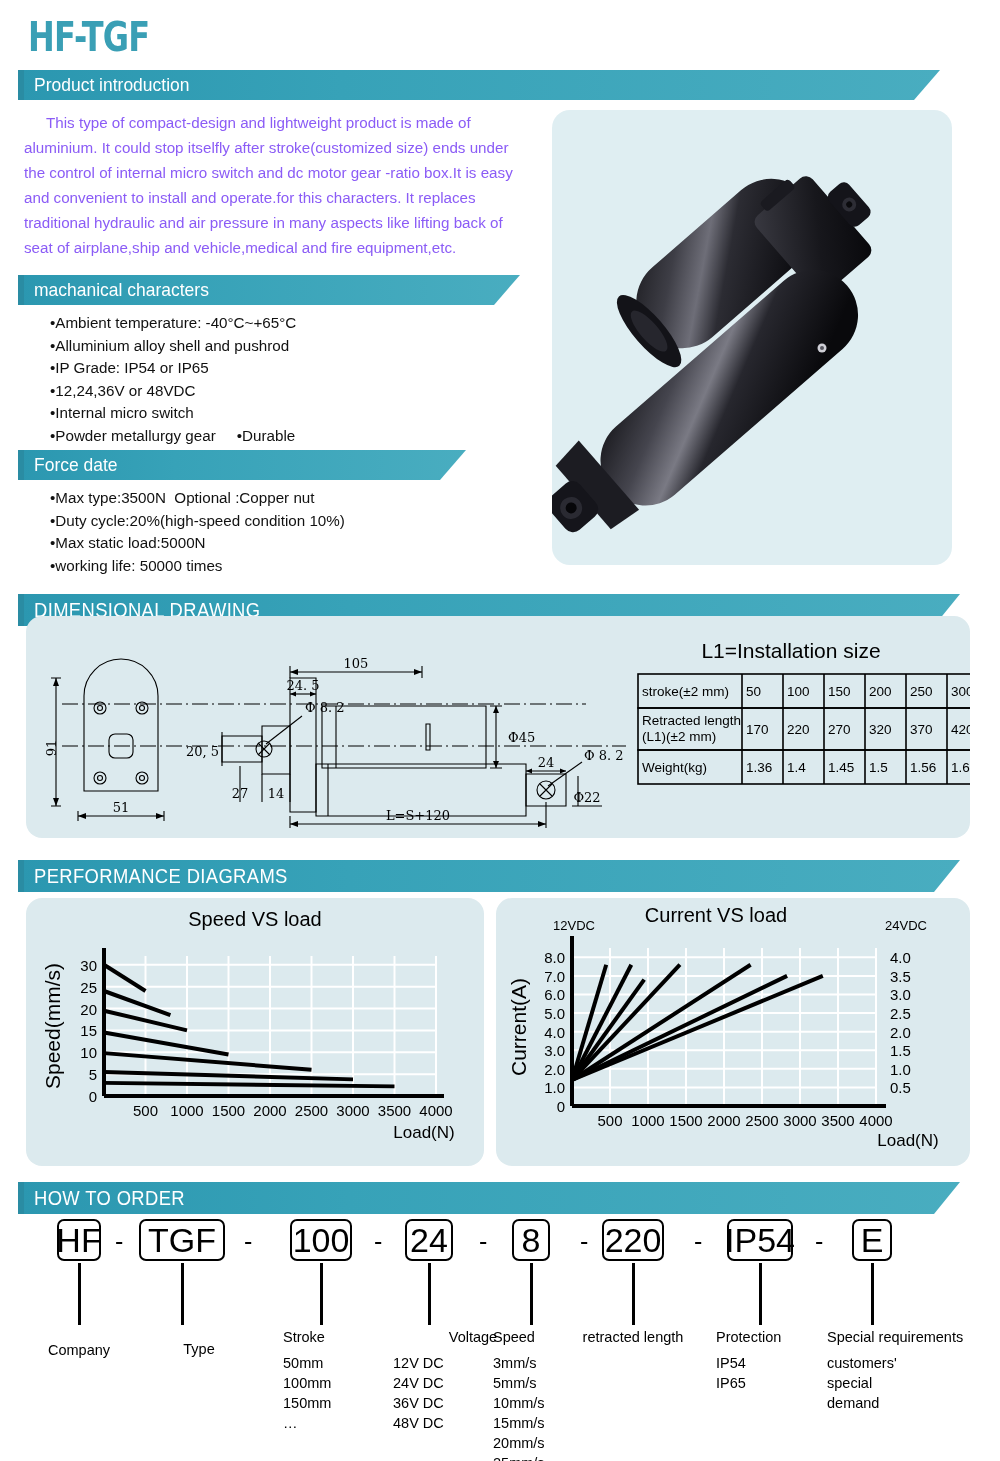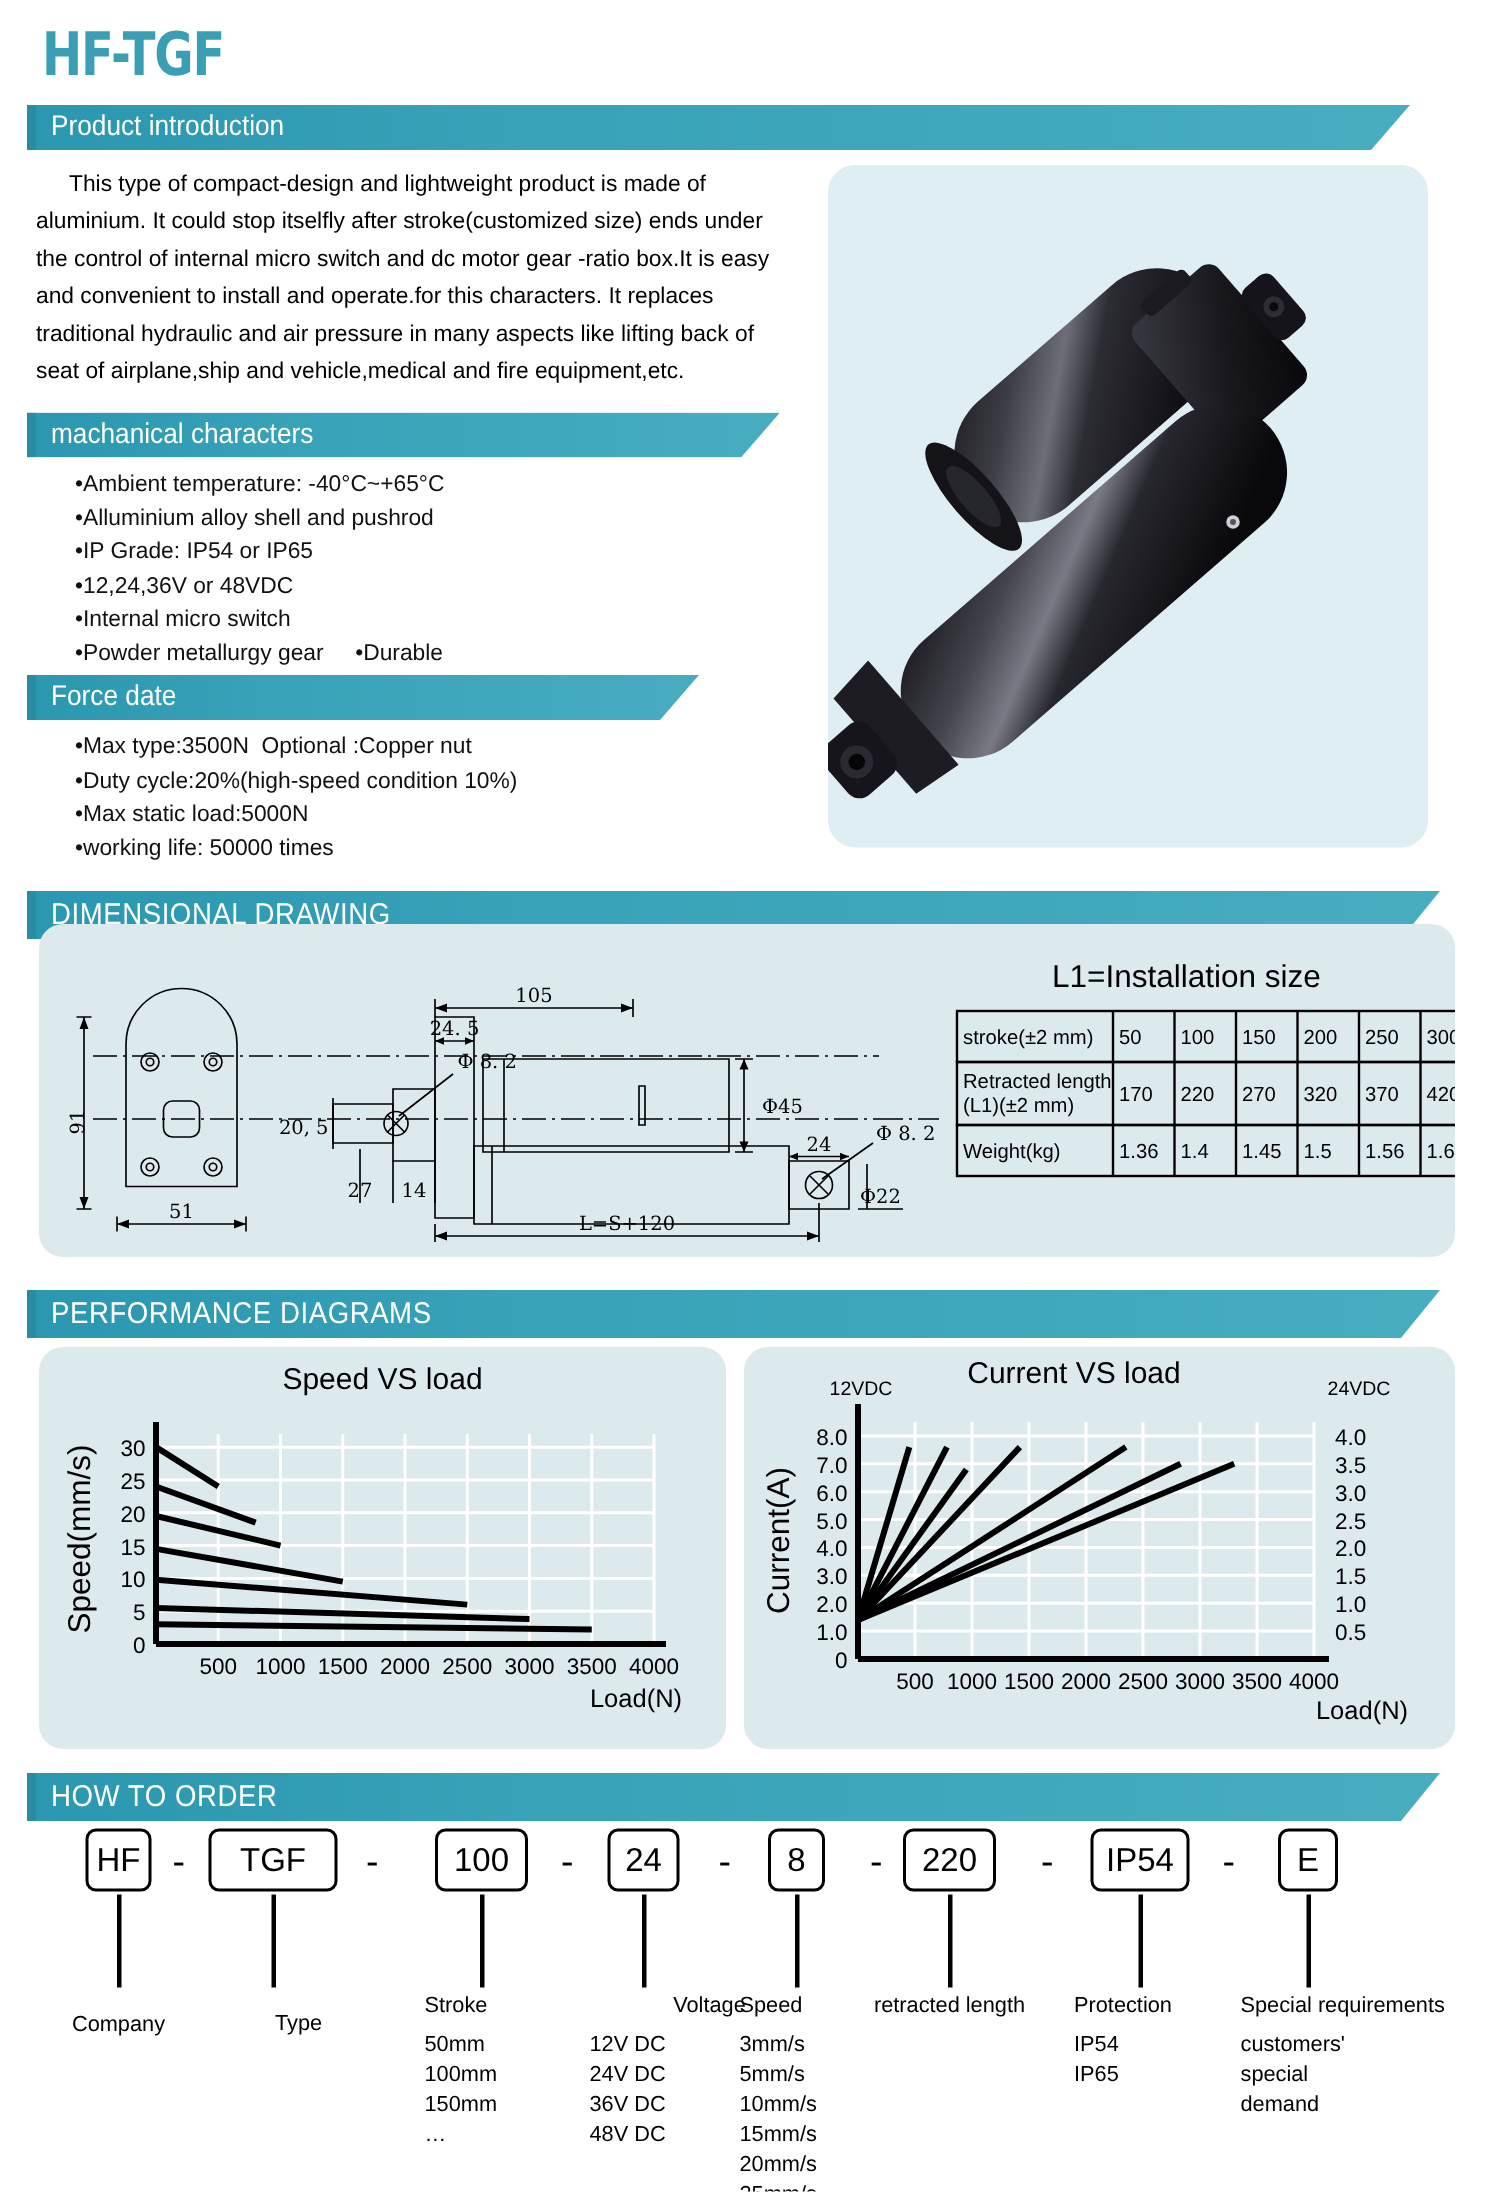--- a/index.html
+++ b/index.html
@@ -44,21 +44,21 @@
   #banner-product-introduction { left: 18px; top: 70px; width: 922px; }
   #banner-mechanical { left: 18px; top: 275px; width: 502px; }
   #banner-force { left: 18px; top: 450px; width: 448px; }
   #banner-dimensional { left: 18px; top: 594px; width: 942px; height: 32px; }
   #banner-performance { left: 18px; top: 860px; width: 942px; height: 32px; }
   #banner-howtoorder { left: 18px; top: 1182px; width: 942px; height: 32px; }
 
   
   .intro {
     position:absolute; left: 24px; top: 110px; width: 500px;
-    font-size: 15.2px; line-height: 25px; color:#000000;
+    font-size: 15.2px; line-height: 25px; color:#8b5cf6;
     text-indent: 22px; text-align: left;
   }
 
   
   .blist { position:absolute; font-size:15.2px; line-height:22.5px; color:#111; }
   .blist .li { white-space: pre; margin-left: 20px; }
   #list-mechanical { left: 30px; top: 312px; }
   #list-force { left: 30px; top: 487px; }
 
   
@@ -77,21 +77,21 @@
 
   
   svg { display:block; }
 
   
   .order-row { position:absolute; left: 0; top: 1219px; width:1000px; height:44px; }
   .obox {
     position:absolute; top:0; height:42px;
     border:2.5px solid #000; border-radius:7px; background:#fff;
     display:flex; align-items:center; justify-content:center;
-    font-size:22px; color:#000; font-family:"Liberation Sans", sans-serif;
+    font-size:34px; color:#000; font-family:"Liberation Sans", sans-serif;
   }
   .odash { position:absolute; top:8px; font-size:25px; color:#000; }
   .oline { position:absolute; width:2.5px; background:#000; }
   .ocap { position:absolute; font-size:14.5px; color:#000; line-height:20px; white-space:pre; }
 </style>
 </head>
 <body>
 
 <div class="page">
 

